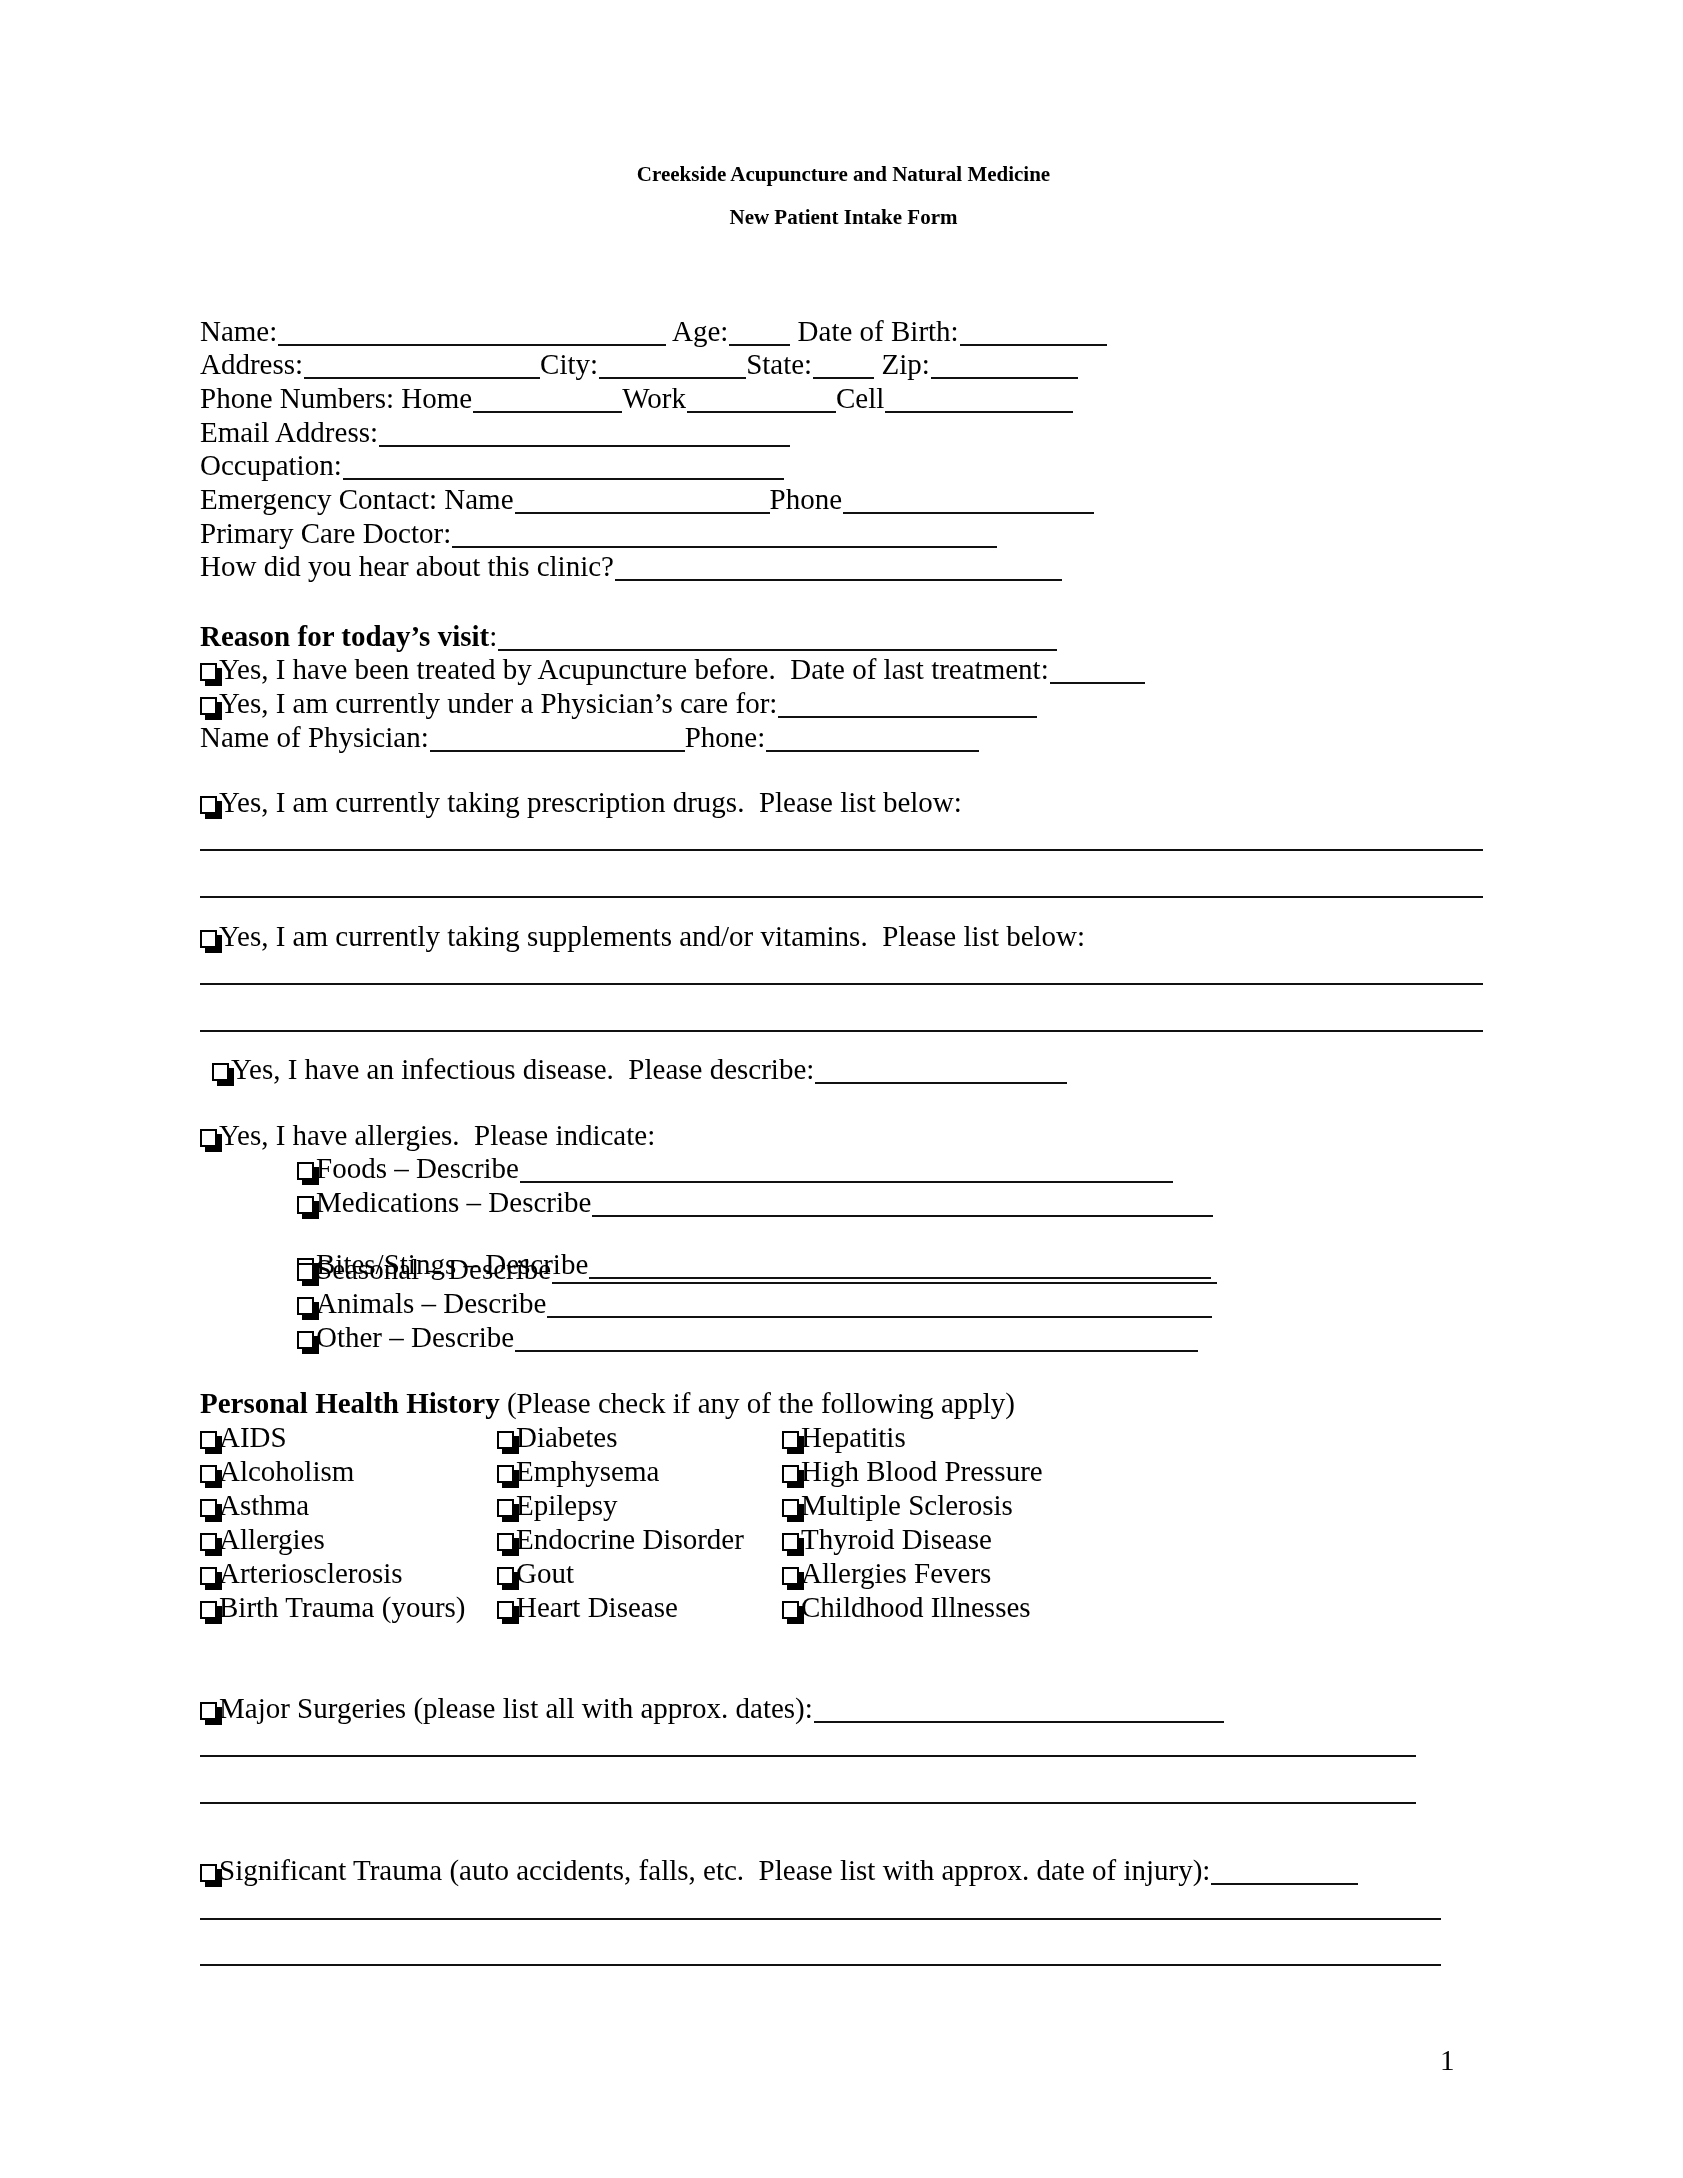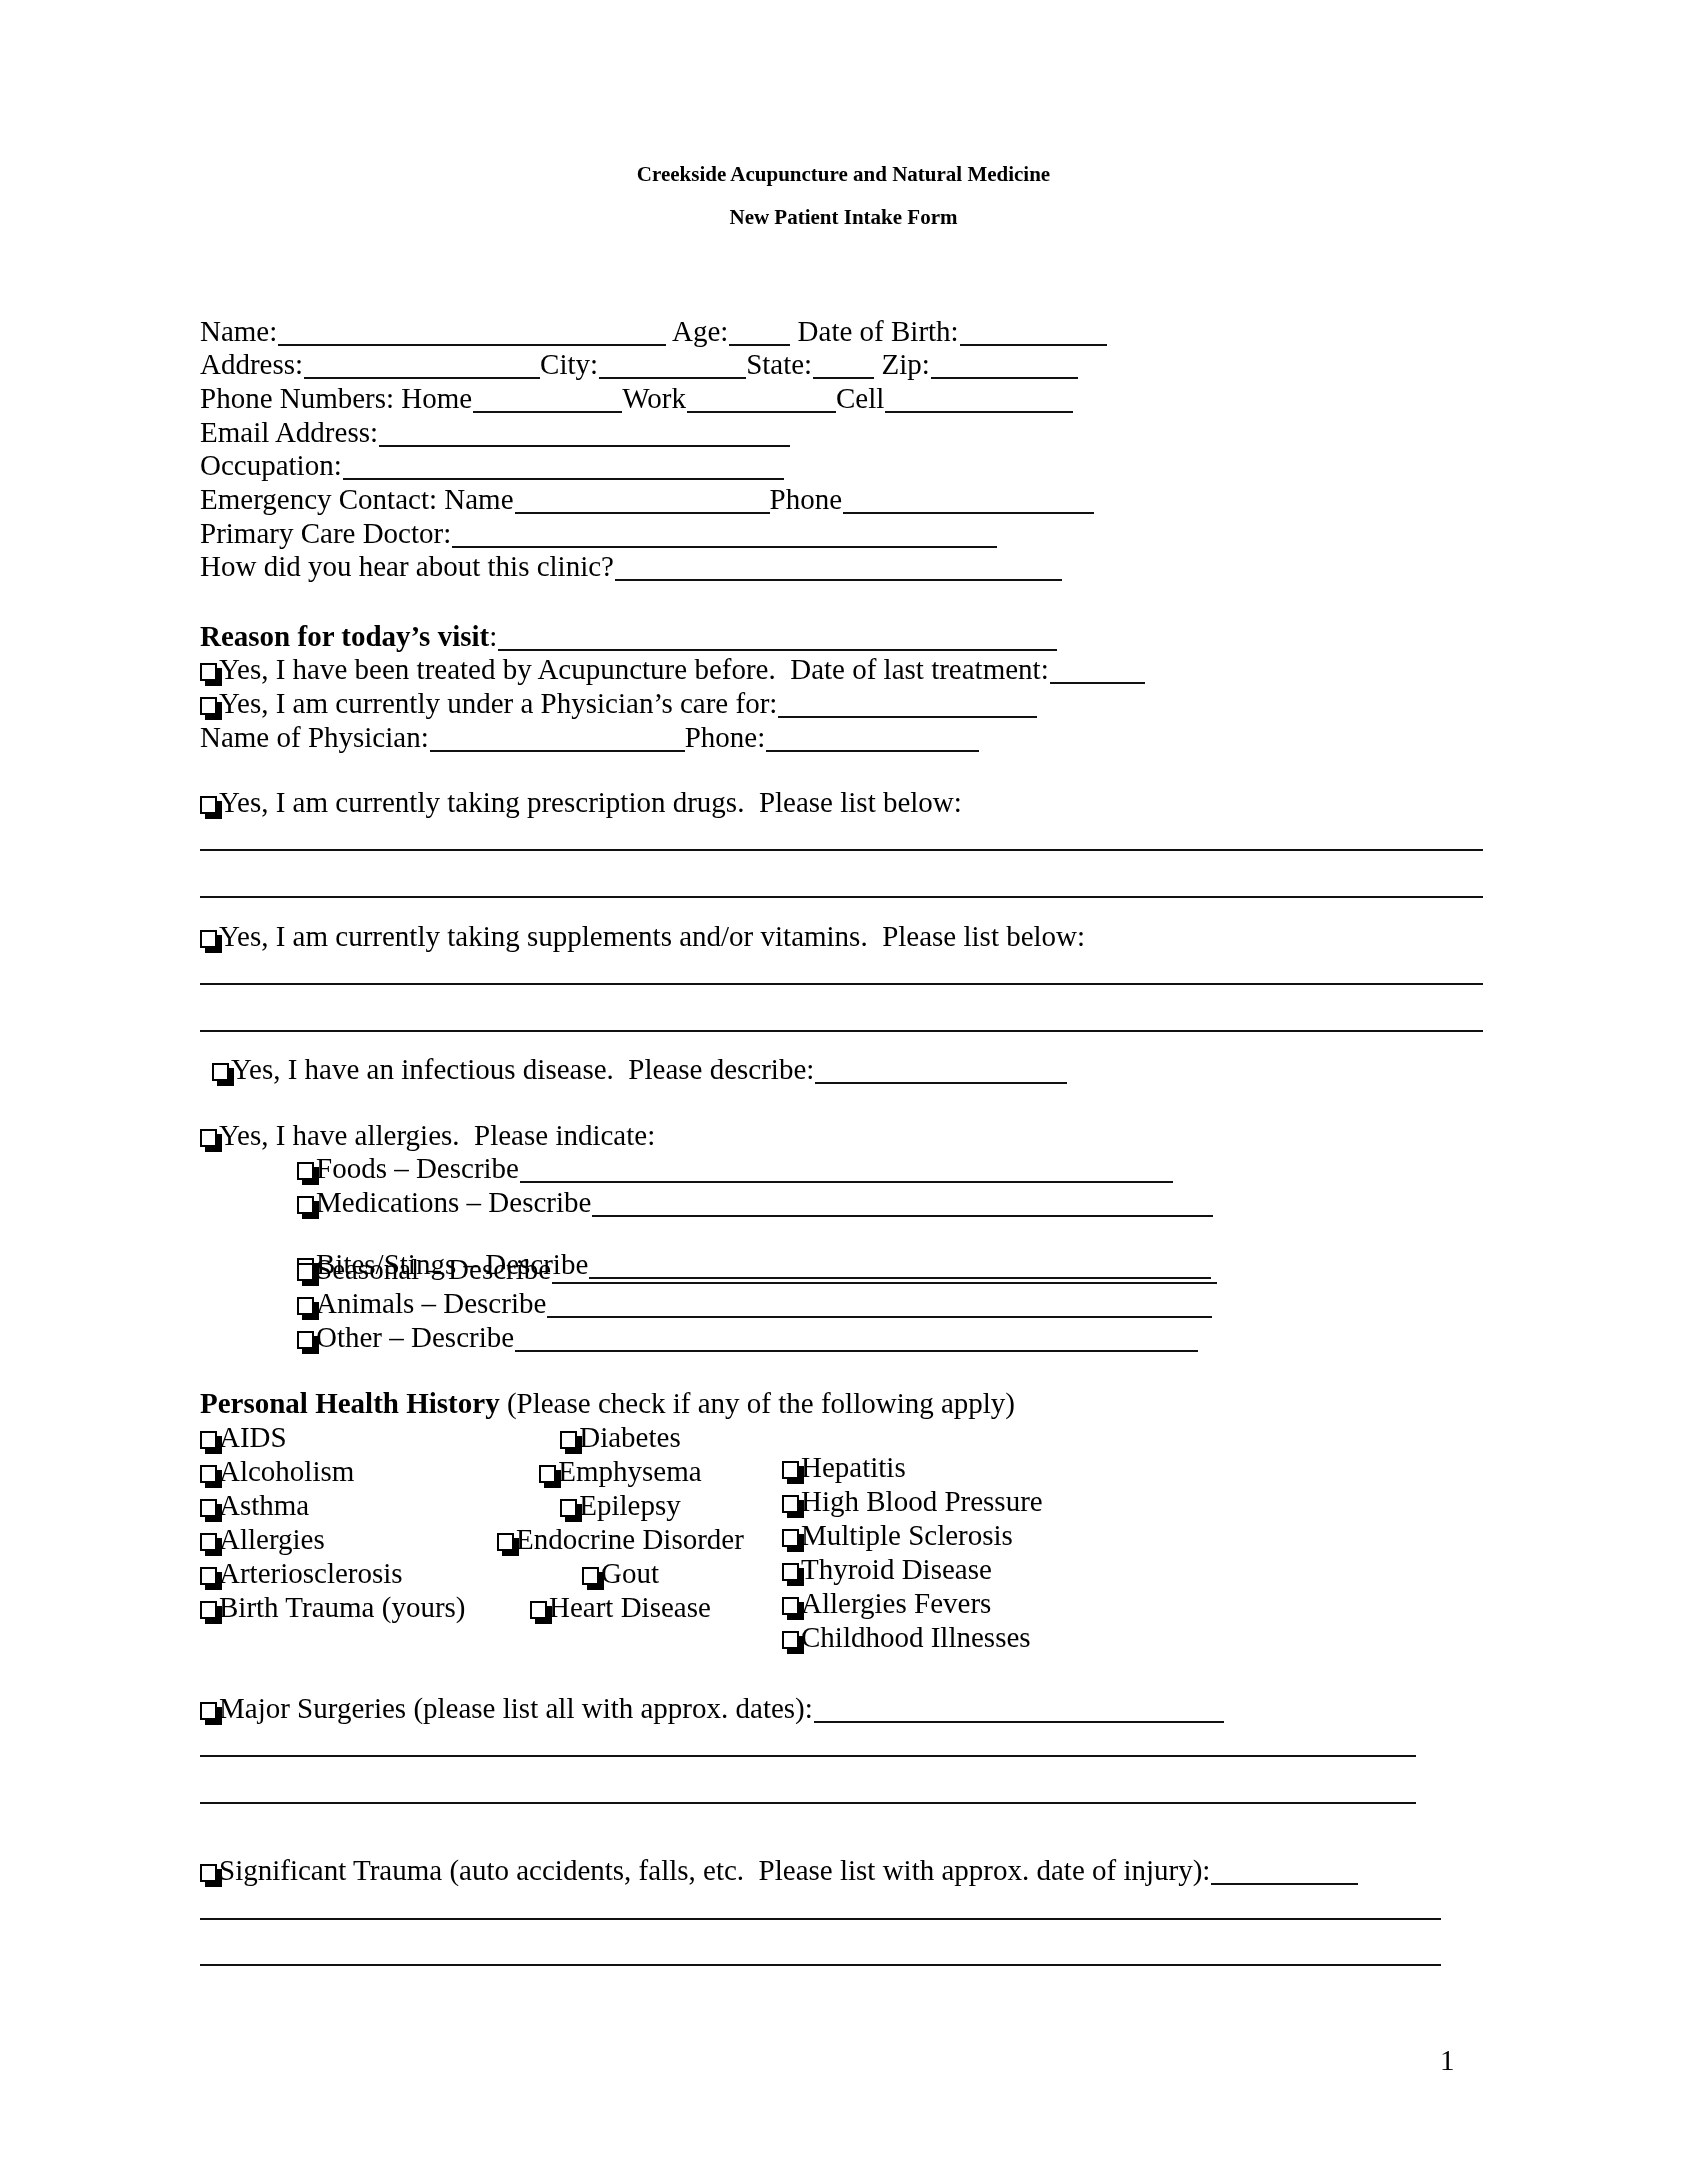--- a/index.html
+++ b/index.html
@@ -94,21 +94,21 @@
     height: 18px;
     background: #000000;
     z-index: -1;
   }
   .cbox-wrap { position: relative; display: inline-block; z-index: 0; }
 
   
   .hh-col { position: absolute; }
   .hh-col.c1 { left: 0px; }
   .hh-col.c2 { left: 297px; }
-  .hh-col.c3 { left: 582px; margin-top: 30px; }
+  .hh-col.c3 { left: 582px; }
   .hh-item {
     white-space: nowrap;
     font-size: 29px;
     line-height: 34px;
   }
 
   
   .page-number {
     position: absolute;
     left: 1440px;
@@ -220,21 +220,21 @@
 
     <div class="hh-col c1" style="top:1420px;">
       <div class="hh-item"><span class="cbox-wrap"><span class="cbox"></span></span><span>AIDS</span></div>
       <div class="hh-item"><span class="cbox-wrap"><span class="cbox"></span></span><span>Alcoholism</span></div>
       <div class="hh-item"><span class="cbox-wrap"><span class="cbox"></span></span><span>Asthma</span></div>
       <div class="hh-item"><span class="cbox-wrap"><span class="cbox"></span></span><span>Allergies</span></div>
       <div class="hh-item"><span class="cbox-wrap"><span class="cbox"></span></span><span>Arteriosclerosis</span></div>
       <div class="hh-item"><span class="cbox-wrap"><span class="cbox"></span></span><span>Birth Trauma (yours)</span></div>
     </div>
 
-    <div class="hh-col c2" style="top:1420px;text-align:center;">
+    <div class="hh-col c2" style="top:1420px;">
       <div class="hh-item"><span class="cbox-wrap"><span class="cbox"></span></span><span>Diabetes</span></div>
       <div class="hh-item"><span class="cbox-wrap"><span class="cbox"></span></span><span>Emphysema</span></div>
       <div class="hh-item"><span class="cbox-wrap"><span class="cbox"></span></span><span>Epilepsy</span></div>
       <div class="hh-item"><span class="cbox-wrap"><span class="cbox"></span></span><span>Endocrine Disorder</span></div>
       <div class="hh-item"><span class="cbox-wrap"><span class="cbox"></span></span><span>Gout</span></div>
       <div class="hh-item"><span class="cbox-wrap"><span class="cbox"></span></span><span>Heart Disease</span></div>
     </div>
 
     <div class="hh-col c3" style="top:1420px;">
       <div class="hh-item"><span class="cbox-wrap"><span class="cbox"></span></span><span>Hepatitis</span></div>

